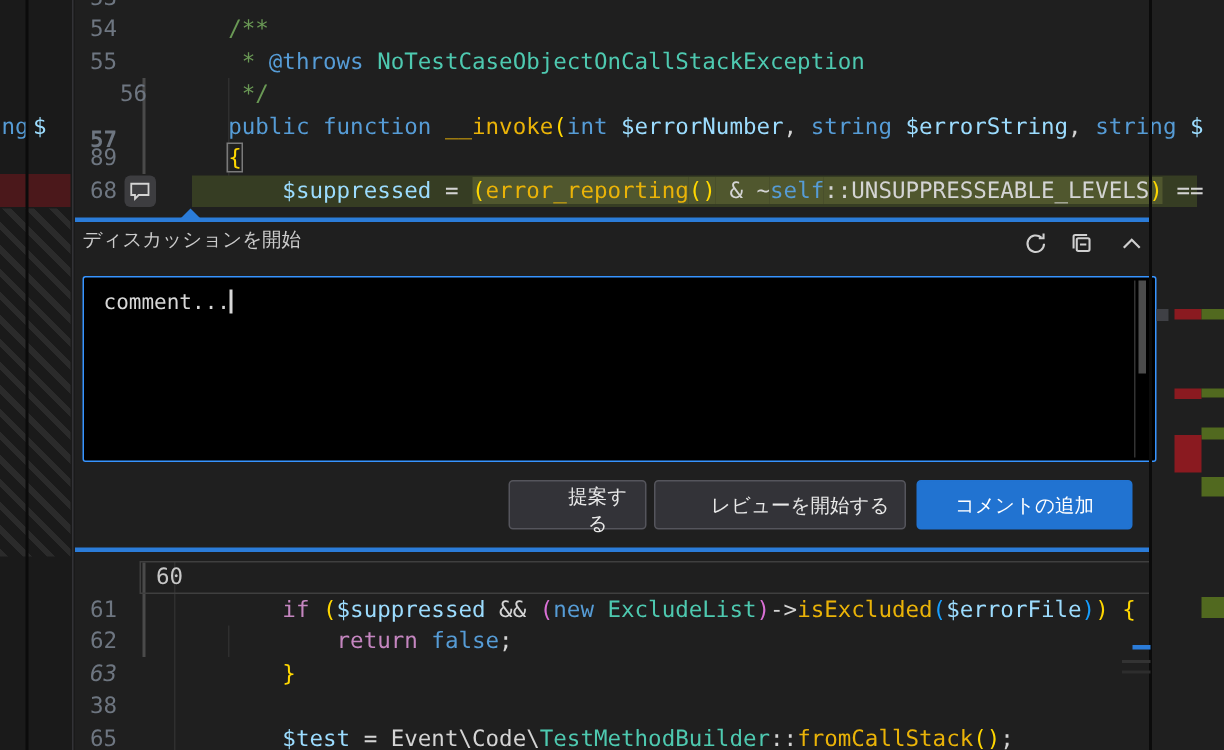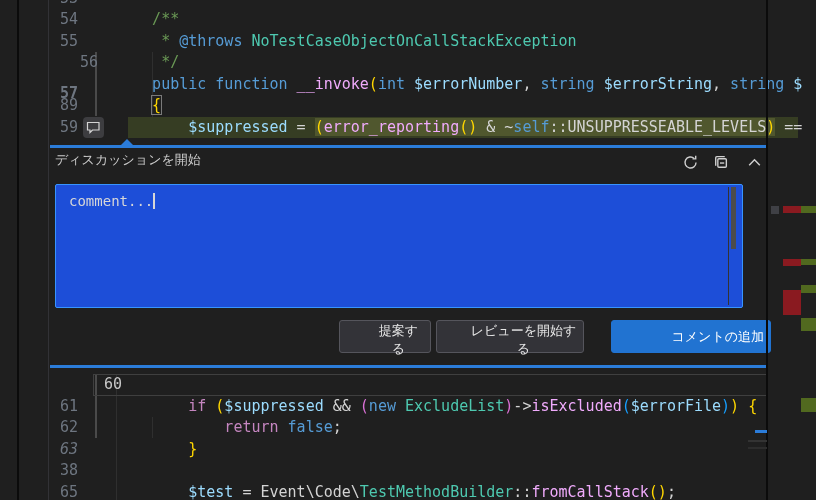--- a/index.html
+++ b/index.html
@@ -12,58 +12,64 @@
   #left-red{left:0;top:116px;width:47px;height:22px;background:#4b181b;}
   #left-hatch{left:0;top:139px;width:47px;height:232px;
     background:repeating-linear-gradient(45deg,#2b2b2b 0 4px,#1a1a1a 4px 11px);}
   .vline{position:absolute;top:0;height:500px;background:#0b0b0b;}
   
   .gutter-num{position:absolute;left:50px;width:28px;height:21.5px;text-align:right;
     color:#6e7681;font-family:"DejaVu Sans Mono",monospace;font-size:15px;line-height:21.5px;}
   .gutter-num.cur{color:#c8c8c8;}
   .code-row{position:absolute;height:21.5px;white-space:pre;
     font-family:"DejaVu Sans Mono",monospace;font-size:15px;line-height:21.5px;color:#d4d4d4;}
-  .tk-cm{color:#6A9955}.tk-kw{color:#569CD6}.tk-fn{color:#f0abfc}.tk-var{color:#9CDCFE}
+  .tk-cm{color:#6A9955}.tk-kw{color:#569CD6}.tk-fn{color:#eab308}.tk-var{color:#9CDCFE}
   .tk-pl{color:#d4d4d4}.tk-cls{color:#4EC9B0}.tk-ctrl{color:#C586C0}
   .tk-b1{color:#FFD700}.tk-b2{color:#DA70D6}.tk-b3{color:#179FFF}
   .tk-b1m{color:#FFD700;outline:1px solid #7a7a7a;}
   .hl{background:#50572e;}
   .added-bg{position:absolute;left:128px;width:670px;height:21.5px;background:#363d23;}
   .cur-line-box{position:absolute;left:93px;width:673px;height:20px;border:1px solid #3f3f3f;}
   .range-bar{position:absolute;left:95px;width:2px;background:#4a4a4a;}
   .indent-guide{position:absolute;width:1px;background:#2f2f2f;}
   
   #glyph{left:83px;top:117px;width:21px;height:21px;background:#3d3d40;border-radius:4px;
     display:flex;align-items:center;justify-content:center;cursor:pointer;}
   
   .wborder{position:absolute;left:50px;width:717px;height:3px;background:#2b7cd9;}
   #warrow{position:absolute;left:120px;top:139px;width:0;height:0;
     border-left:7px solid transparent;border-right:7px solid transparent;border-bottom:7px solid #2b7cd9;}
   #wtitle{left:55px;top:151px;font-size:13px;color:#cccccc;}
   .wicon{position:absolute;top:152px;width:22px;height:22px;background:none;border:0;padding:2px;
     cursor:pointer;color:#cfcfcf;}
-  #comment-box{left:55px;top:184px;width:686px;height:122px;background:#1d4ed8;
-    border:1px solid #3794ff;border-radius:2px;}
+  #comment-box{left:55px;top:184px;width:686px;height:122px;background:#000000;
+    border:1px solid #3794ff;border-radius:2px;padding-left:28px;}
   #comment-text{position:absolute;left:13px;top:8px;font-family:"DejaVu Sans Mono",monospace;
     font-size:14px;color:#d7d7d7;white-space:pre;}
   #caret{display:inline-block;width:2px;height:16px;background:#d7d7d7;vertical-align:-3px;}
   #ta-track{position:absolute;right:13px;top:2px;bottom:2px;width:1px;background:#333;}
   #ta-thumb{position:absolute;right:6px;top:2px;width:5px;height:62px;background:#4c4c4c;}
   .btn{position:absolute;top:320px;height:33px;border-radius:3px;font-size:13px;
     font-family:"DejaVu Sans",sans-serif;cursor:pointer;}
   .btn.secondary{background:#333338;border:1px solid #55555c;color:#e8e8e8;padding-left:33px;}
   .btn.primary{background:#2173d1;border:1px solid #2173d1;color:#ffffff;}
   
   .ov-marker{position:absolute;}
 </style>
 </head>
 <body>
 
 <div id="screen">
 
+  <div id="left-strip" class="abs">
+    <span class="frag" style="left:1px;top:74px;color:#569CD6;">ng</span>
+    <span class="frag" style="left:22px;top:74px;color:#9CDCFE;">$</span>
+    <div id="left-red" class="abs"></div>
+    <div id="left-hatch" class="abs"></div>
+  </div>
   <div class="vline" style="left:17px;width:2px;"></div>
   <div class="vline" style="left:48px;width:1px;background:#323236;"></div>
 
   <div id="top-range-bar" class="range-bar" style="top:52px;height:64px;"></div>
   <div class="indent-guide" style="left:152px;top:52px;height:86px;"></div>
   <div class="indent-guide" style="left:116px;top:374px;height:126px;"></div>
   <div class="indent-guide" style="left:152px;top:417px;height:21px;"></div>
   <div id="bottom-range-bar" class="range-bar" style="top:375px;height:63px;"></div>
   <div id="code-host">
       <div class="gutter-num" style="top: -12.5px;">53</div>
@@ -72,21 +78,21 @@
       <div class="code-row" style="top: 9px; left: 152.12px;"><span class="tk-cm">/**</span></div>
       <div class="gutter-num" style="top: 30.5px;">55</div>
       <div class="code-row" style="top: 30.5px; left: 152.12px;"><span class="tk-cm"> * </span><span class="tk-kw">@throws</span><span class="tk-pl"> </span><span class="tk-cls">NoTestCaseObjectOnCallStackException</span></div>
       <div class="gutter-num" style="top: 52px; margin-left: 20px;">56</div>
       <div class="code-row" style="top: 52px; left: 152.12px;"><span class="tk-cm"> */</span></div>
       <div class="gutter-num" style="top: 83px; font-weight: bold;">57</div>
       <div class="code-row" style="top: 73.5px; left: 152.12px;"><span class="tk-kw">public</span><span class="tk-pl"> </span><span class="tk-kw">function</span><span class="tk-pl"> </span><span class="tk-fn">__invoke</span><span class="tk-b1">(</span><span class="tk-kw">int</span><span class="tk-pl"> </span><span class="tk-var">$errorNumber</span><span class="tk-pl">, </span><span class="tk-kw">string</span><span class="tk-pl"> </span><span class="tk-var">$errorString</span><span class="tk-pl">, </span><span class="tk-kw">string</span><span class="tk-pl"> </span><span class="tk-var">$</span></div>
       <div class="gutter-num" style="top: 95px;">89</div>
       <div class="code-row" style="top: 95px; left: 152.12px;"><span class="tk-b1m">{</span></div>
       <div class="added-bg" style="top: 116.5px;"></div>
-      <div class="gutter-num" style="top: 116.5px;">59</div>
+      <div class="gutter-num" style="top: 116.5px;">68</div>
       <div class="code-row" style="top: 116.5px; left: 188.24px;"><span class="tk-var">$suppressed</span><span class="tk-pl"> = </span><span class="tk-b1 hl">(</span><span class="tk-fn hl">error_reporting</span><span class="tk-b1 hl">()</span><span class="tk-pl hl"> &amp; ~</span><span class="tk-kw hl">self</span><span class="tk-pl hl">::</span><span class="tk-pl hl">UNSUPPRESSEABLE_LEVELS</span><span class="tk-b1 hl">)</span><span class="tk-pl"> ==</span></div>
       <div class="cur-line-box" style="top: 374px;"></div>
       <div class="gutter-num cur" style="top: 374px; padding-left: 44px;">60</div>
       <div class="code-row" style="top: 374px; left: 116px;"></div>
       <div class="gutter-num" style="top: 395.5px;">61</div>
       <div class="code-row" style="top: 395.5px; left: 188.24px;"><span class="tk-ctrl">if</span><span class="tk-pl"> </span><span class="tk-b1">(</span><span class="tk-var">$suppressed</span><span class="tk-pl"> &amp;&amp; </span><span class="tk-b2">(</span><span class="tk-kw">new</span><span class="tk-pl"> </span><span class="tk-cls">ExcludeList</span><span class="tk-b2">)</span><span class="tk-pl">-&gt;</span><span class="tk-fn">isExcluded</span><span class="tk-b3">(</span><span class="tk-var">$errorFile</span><span class="tk-b3">)</span><span class="tk-b1">)</span><span class="tk-pl"> </span><span class="tk-b1">{</span></div>
       <div class="gutter-num" style="top: 417px;">62</div>
       <div class="code-row" style="top: 417px; left: 224.36px;"><span class="tk-ctrl">return</span><span class="tk-pl"> </span><span class="tk-kw">false</span><span class="tk-pl">;</span></div>
       <div class="gutter-num" style="top: 438.5px; font-style: italic;">63</div>
       <div class="code-row" style="top: 438.5px; left: 188.24px;"><span class="tk-b1">}</span></div>
@@ -126,22 +132,22 @@
       </svg>
     </button>
 
     <div id="comment-box" class="abs">
       <div id="comment-text"><span>comment...</span><span id="caret"></span></div>
       <div id="ta-track"></div>
       <div id="ta-thumb"></div>
     </div>
 
     <button class="btn secondary" style="left:339px;width:92px;">提案する</button>
-    <button class="btn secondary" style="left:436px;width:148px;">レビューを開始する</button>
-    <button class="btn primary" style="left:611px;width:160px;text-align:right;">コメントの追加</button>
+    <button class="btn secondary" style="left:436px;width:168px;">レビューを開始する</button>
+    <button class="btn primary" style="left:611px;width:144px;">コメントの追加</button>
 
     <div class="wborder" style="top:365px;"></div>
   </div>
 
   <div class="vline" style="left:766px;width:2px;"></div>
   <div id="ov-host">
       <div class="ov-marker" style="left: 771px; top: 206px; width: 8px; height: 8px; background: rgb(63, 64, 69);"></div>
       <div class="ov-marker" style="left: 783px; top: 206px; width: 18px; height: 7px; background: rgb(138, 26, 32);"></div>
       <div class="ov-marker" style="left: 801px; top: 206px; width: 15px; height: 7px; background: rgb(81, 105, 31);"></div>
       <div class="ov-marker" style="left: 783px; top: 259px; width: 18px; height: 7px; background: rgb(138, 26, 32);"></div>

